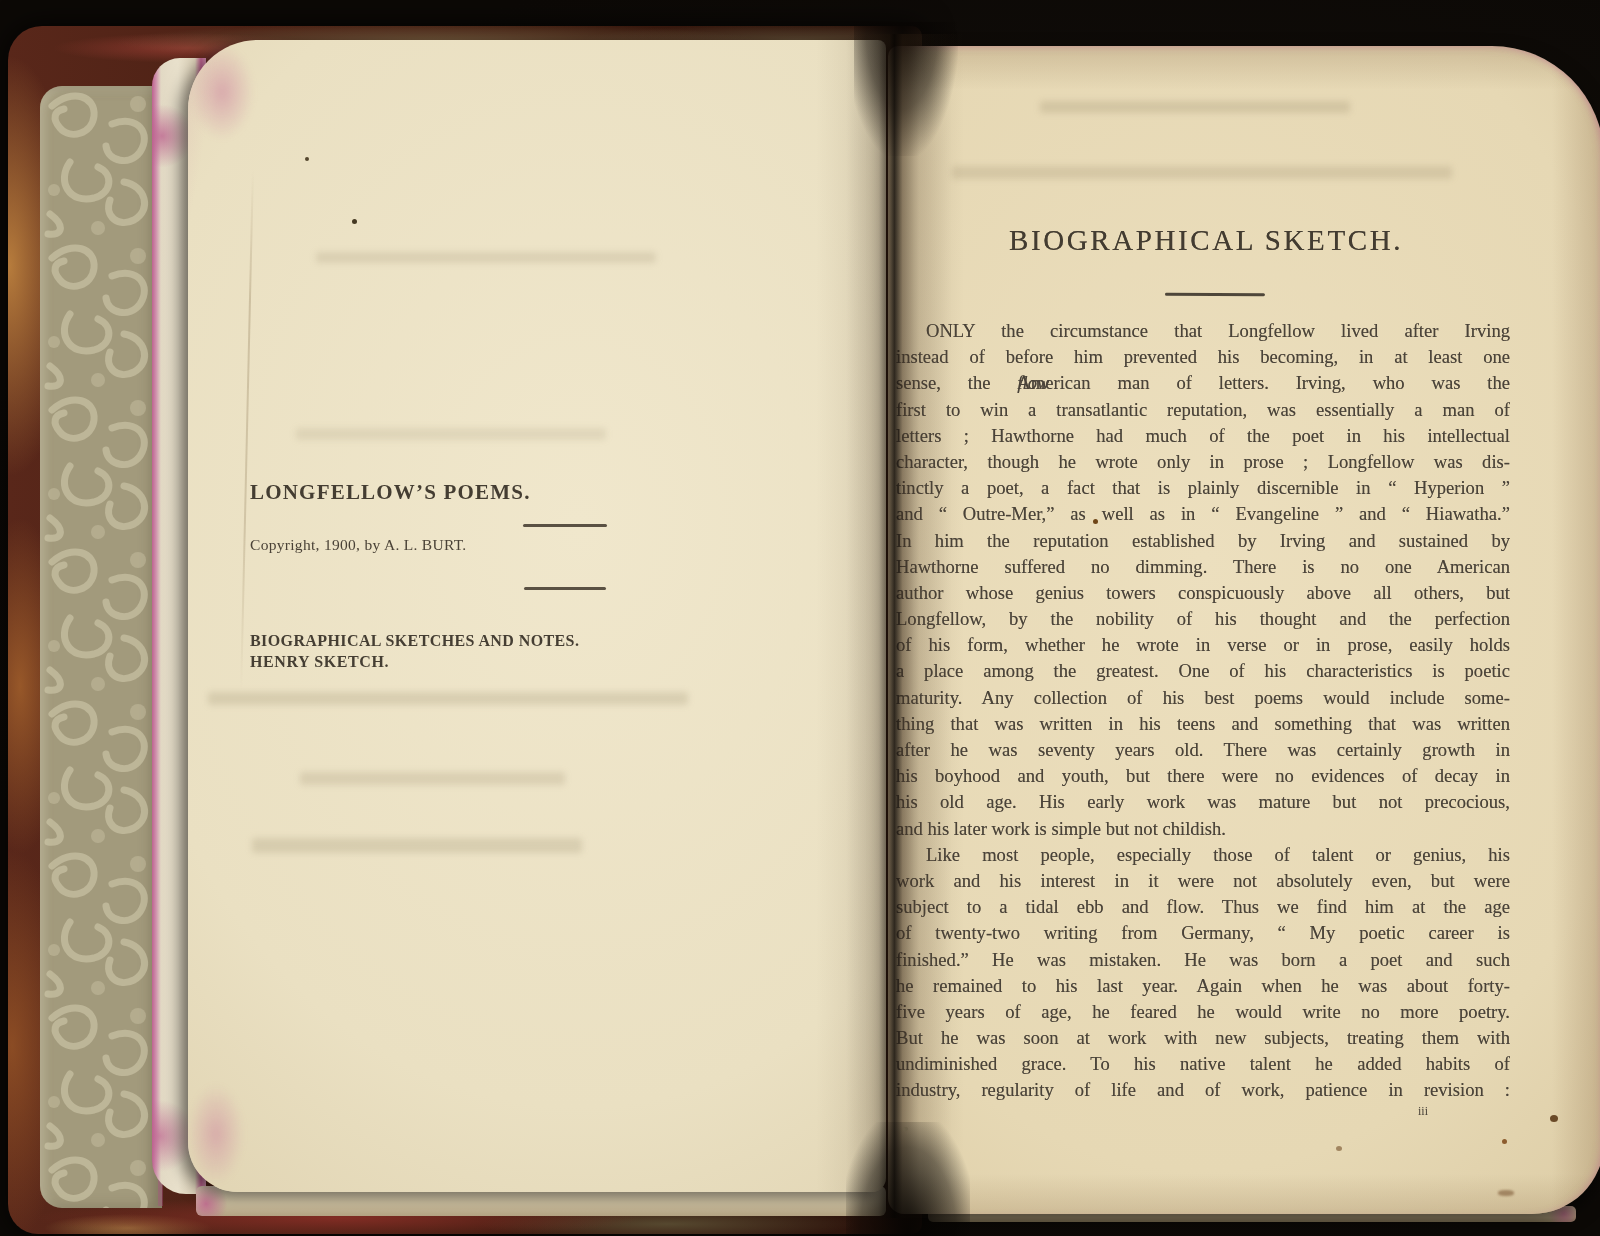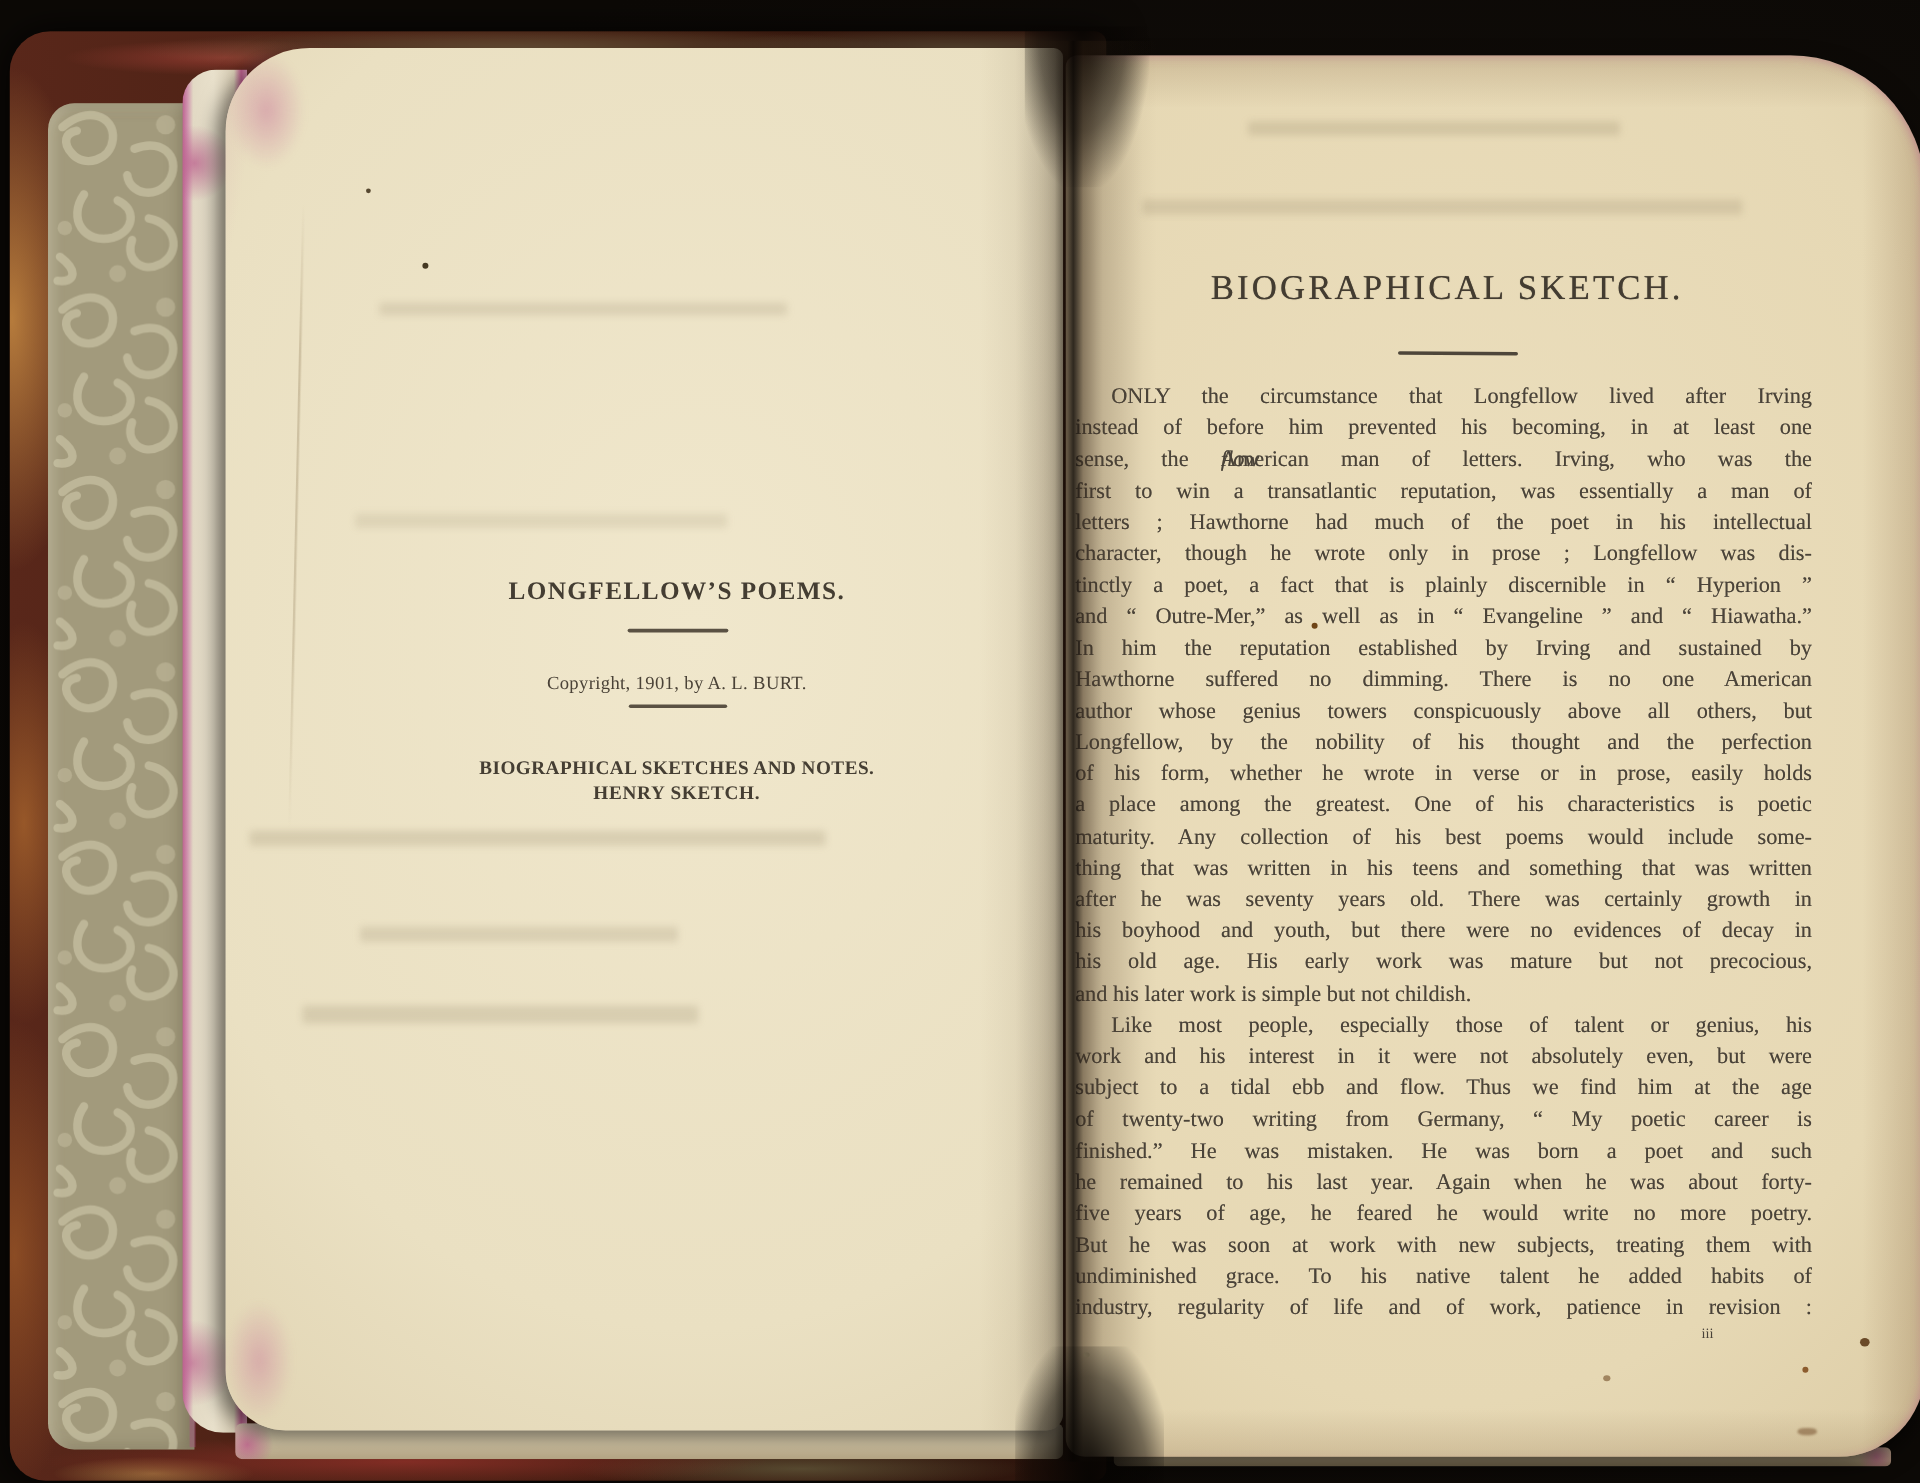--- a/index.html
+++ b/index.html
@@ -72,21 +72,21 @@
   
   .left-page{
     left:188px; top:40px; width:698px; height:1152px;
     border-radius:70px 8px 14px 50px;
     background-image:
       linear-gradient(100deg, rgba(208,146,168,.28) 0px, rgba(208,146,168,.10) 16px, rgba(208,146,168,0) 34px),
       linear-gradient(to left, rgba(95,75,48,.16) 0px, rgba(95,75,48,0) 70px),
       radial-gradient(ellipse 120% 92% at 56% 42%, #f0e7cc 0%, #eae0c2 55%, #dfd2b0 83%, #cec09b 100%);
     box-shadow:-8px 5px 16px rgba(0,0,0,.5);
   }
-  .lp-el{left:62px; right:8px; text-align:center; color:#4a4237;}
+  .lp-el{left:62px; right:8px; text-align:left; color:#4a4237;}
   .lp-title{top:440px; font-size:21px; letter-spacing:1.2px; font-weight:700; color:#443d32;}
   .lp-rule{left:50%; transform:translateX(calc(-50% + 28px)); height:2.5px; background:#5a5143; border-radius:2px;}
   .lp-rule-1{top:484px; width:84px;}
   .lp-rule-2{top:547px; width:82px;}
   .lp-copy{font-size:15.5px; letter-spacing:.3px;}
   .lp-copy-1{top:496px;}
   .lp-copy-2{top:521px;}
   .lp-notes{top:592px; font-size:16px; font-weight:700; letter-spacing:.4px; color:#453e33;}
   .lp-by{top:595px; font-size:13px; letter-spacing:1px;}
   .lp-author{top:613px; font-size:16px; font-weight:700; letter-spacing:.6px; color:#453e33;}
@@ -191,21 +191,21 @@
     <div class="lp-crease"></div>
 
     <div class="ghost" style="left:128px;top:212px;width:340px;height:11px;background:rgba(148,136,104,.20);"></div>
     <div class="ghost" style="left:108px;top:388px;width:310px;height:12px;background:rgba(148,136,104,.16);"></div>
     <div class="ghost" style="left:20px;top:652px;width:480px;height:13px;background:rgba(145,132,100,.22);"></div>
     <div class="ghost" style="left:112px;top:732px;width:265px;height:13px;background:rgba(145,132,100,.20);"></div>
     <div class="ghost" style="left:64px;top:798px;width:330px;height:15px;background:rgba(145,132,100,.22);"></div>
 
     <div class="lp-el lp-title">LONGFELLOW’S  POEMS.</div>
     <div class="lp-rule lp-rule-1"></div>
-    <div class="lp-el lp-copy lp-copy-2">Copyright, 1901, by A. L. BURT.</div>
+    <div class="lp-el lp-copy lp-copy-1">Copyright, 1900, by A. L. BURT.</div>
     <div class="lp-rule lp-rule-2"></div>
     <div class="lp-el lp-notes">BIOGRAPHICAL SKETCHES AND NOTES.</div>
     <div class="lp-el lp-author">HENRY SKETCH.</div>
   </div>
 
   <div class="right-page">
     <div class="ghost" style="left:152px;top:55px;width:310px;height:12px;background:rgba(140,126,94,.22);"></div>
     <div class="ghost" style="left:64px;top:120px;width:500px;height:13px;background:rgba(140,126,94,.20);"></div>
 
     <div class="rp-heading">BIOGRAPHICAL SKETCH.</div>

